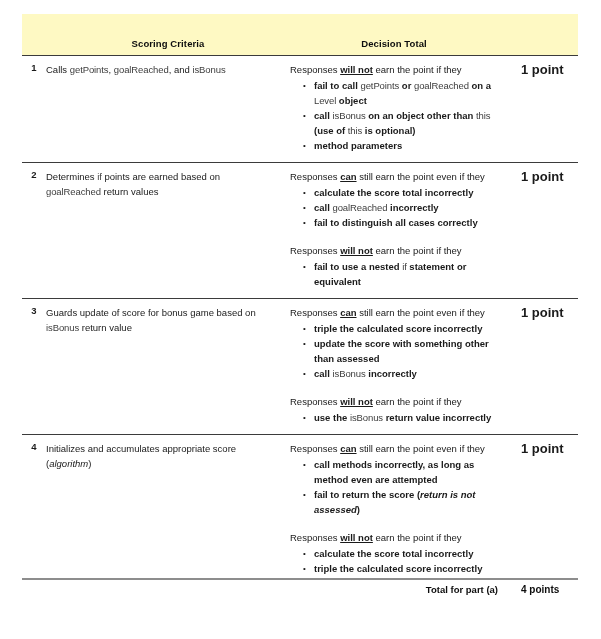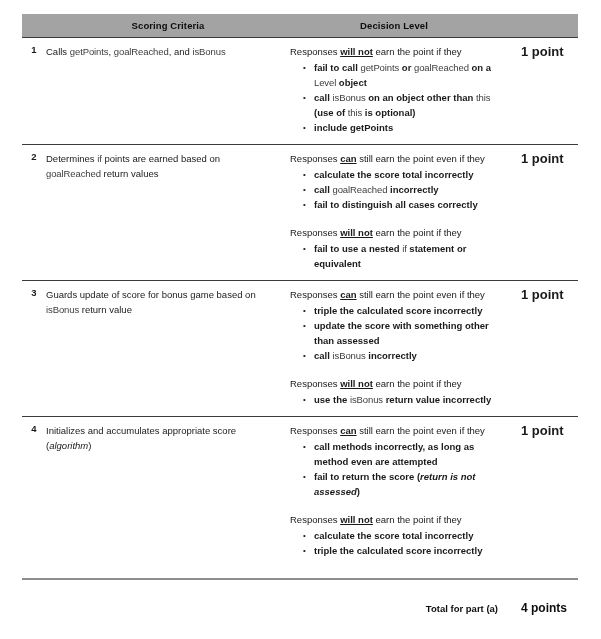--- a/index.html
+++ b/index.html
@@ -26,25 +26,25 @@
     position: absolute;
     left: 22px;
     top: 14px;
     width: 556px;
     border-collapse: collapse;
     table-layout: fixed;
   }
 
   
   .rubric thead th {
-    background: #a3a3a3;
+    background: #fef9c3;
     font-size: 9.5px;
     font-weight: bold;
     color: #0d0d0d;
-    padding: 6px 0 6px 0;
+    padding: 24px 0 6px 0;
     text-align: center;
     border: none;
     letter-spacing: 0.1px;
   }
   th.h-num { width: 24px; }
   th.h-crit { width: 244px; text-align: center; }
   th.h-rules { width: 208px; text-align: center; }
   th.h-pts { width: 80px; }
 
   
@@ -140,61 +140,60 @@
     left: 22px;
     top: 578px;
     width: 556px;
     border-top: 2px solid #8d8d8d;
     box-sizing: border-box;
   }
   .total-row {
     display: flex;
     justify-content: flex-end;
     align-items: baseline;
-    padding-top: 12px;
+    padding-top: 4px;
   }
   .total-label {
     font-size: 9.5px;
     font-weight: bold;
     color: #0d0d0d;
   }
   .total-value {
-    font-size: 12px;
+    font-size: 10px;
     font-weight: bold;
     color: #0d0d0d;
     width: 80px;
     padding-left: 23px;
     box-sizing: border-box;
-    margin-top: 9px;
   }
 </style>
 </head>
 <body>
 
 <div class="sheet">
 
   <table class="rubric">
     <thead>
       <tr>
         <th class="h-num"></th>
         <th class="h-crit">Scoring Criteria</th>
-        <th class="h-rules">Decision Level</th>
+        <th class="h-rules">Decision Total</th>
         <th class="h-pts"></th>
       </tr>
     </thead>
     <tbody id="rubric-body">
         <tr class="criterion">
           <td class="c-num">1</td>
           <td class="c-crit">Calls <span class="code">getPoints</span>, <span class="code">goalReached</span>, and <span class="code">isBonus</span></td>
           <td class="c-rules">
             <p class="lead">Responses <span class="bd">will not</span> earn the point if they</p>
             <ul class="rules">
               <li>fail to call <span class="code">getPoints</span> or <span class="code">goalReached</span> on a <span class="code">Level</span> object</li>
               <li>call <span class="code">isBonus</span> on an object other than <span class="code">this</span> (use of <span class="code">this</span> is optional)</li>
-              <li>include getPoints</li>
+              <li>method parameters</li>
             </ul>
           </td>
           <td class="c-pts">1 point</td>
         </tr>
         <tr class="criterion">
           <td class="c-num">2</td>
           <td class="c-crit">Determines <span class="code">if</span> points are earned based on <span class="code">goalReached</span> return values</td>
           <td class="c-rules">
             <p class="lead">Responses <span class="bd">can</span> still earn the point even if they</p>
             <ul class="rules">

